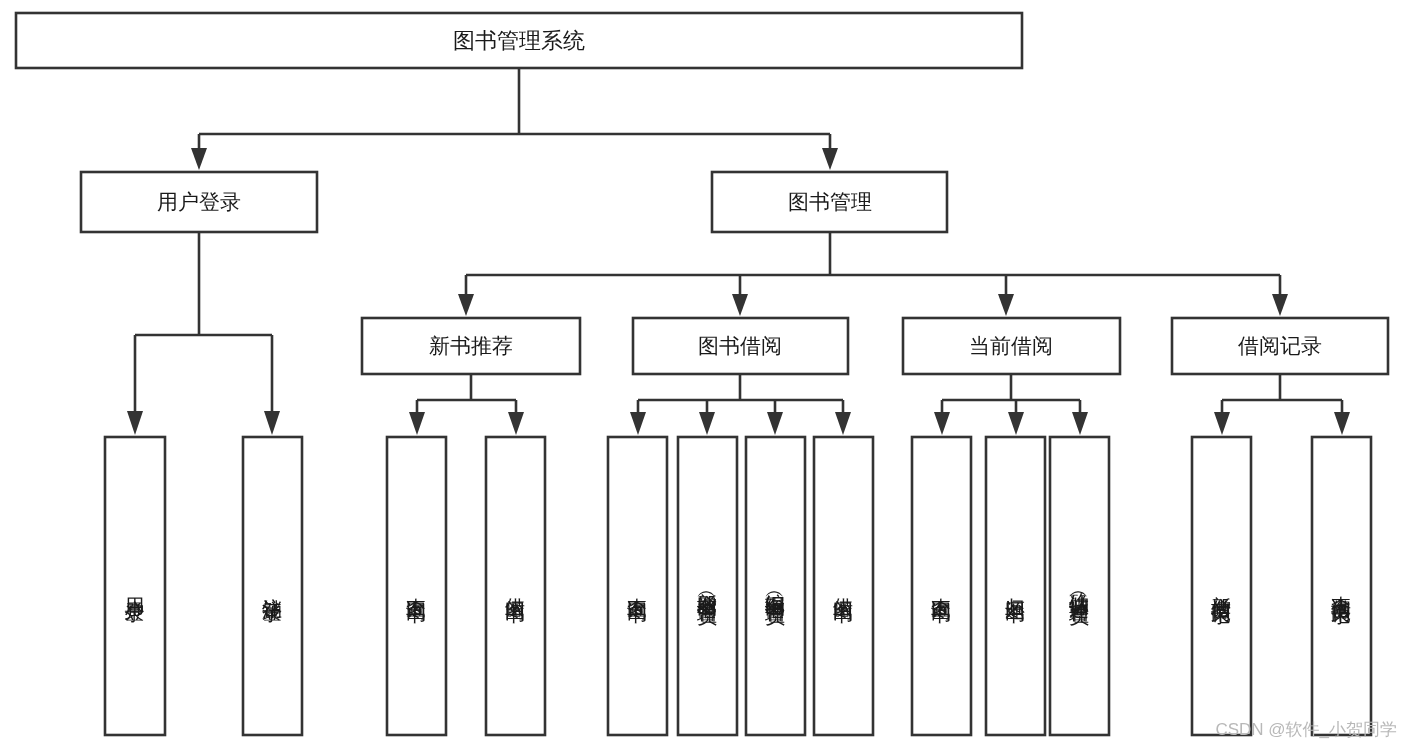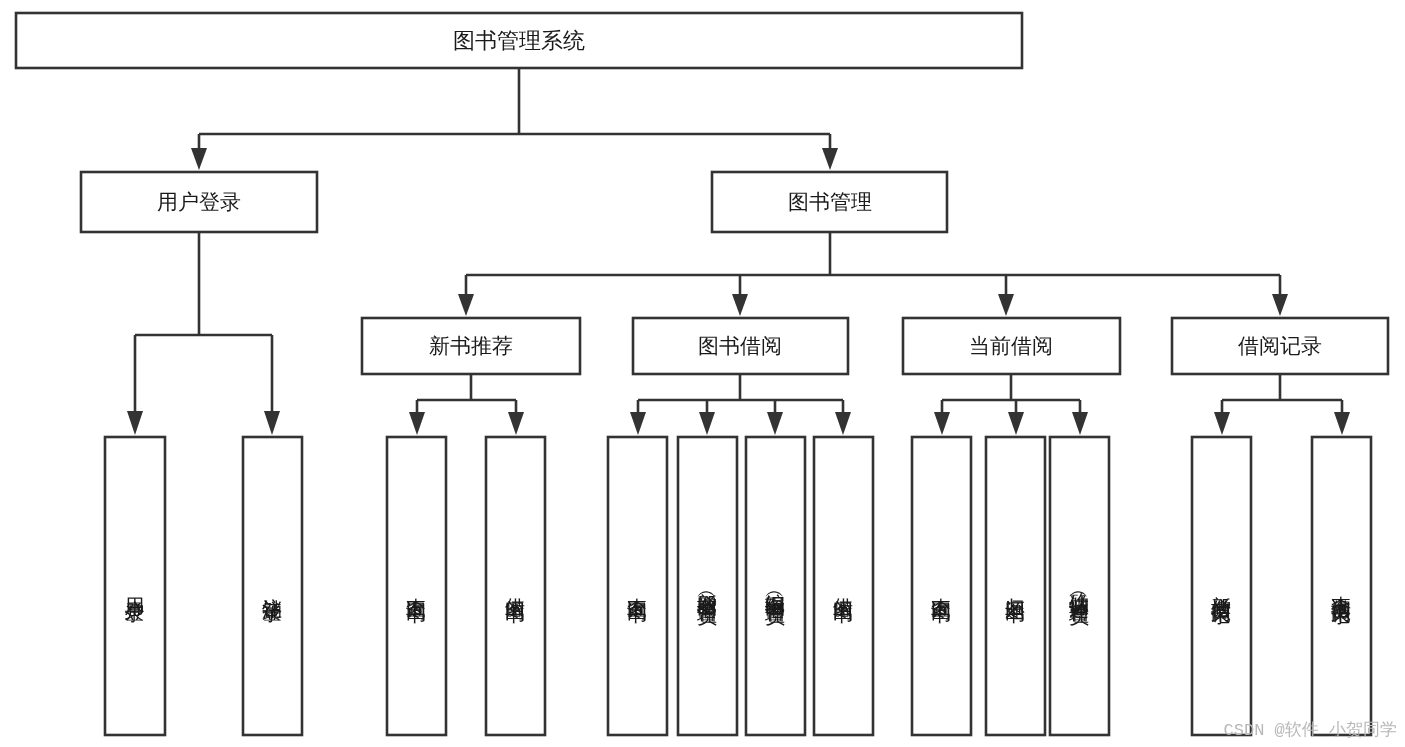--- a/index.html
+++ b/index.html
@@ -66,21 +66,21 @@
     align-items: center;
     justify-content: center;
     white-space: nowrap;
     pointer-events: none;
     user-select: none;
   }
   .watermark {
     position: absolute;
     right: 8px;
     bottom: 6px;
-    font-family: Liberation Mono, monospace;
+    font-family: Liberation Sans, sans-serif;
     font-size: 17px;
     color: #b8b8b8;
     white-space: nowrap;
     user-select: none;
   }
 </style>
 </head>
 <body>
 
 <div id="diagram-root">

